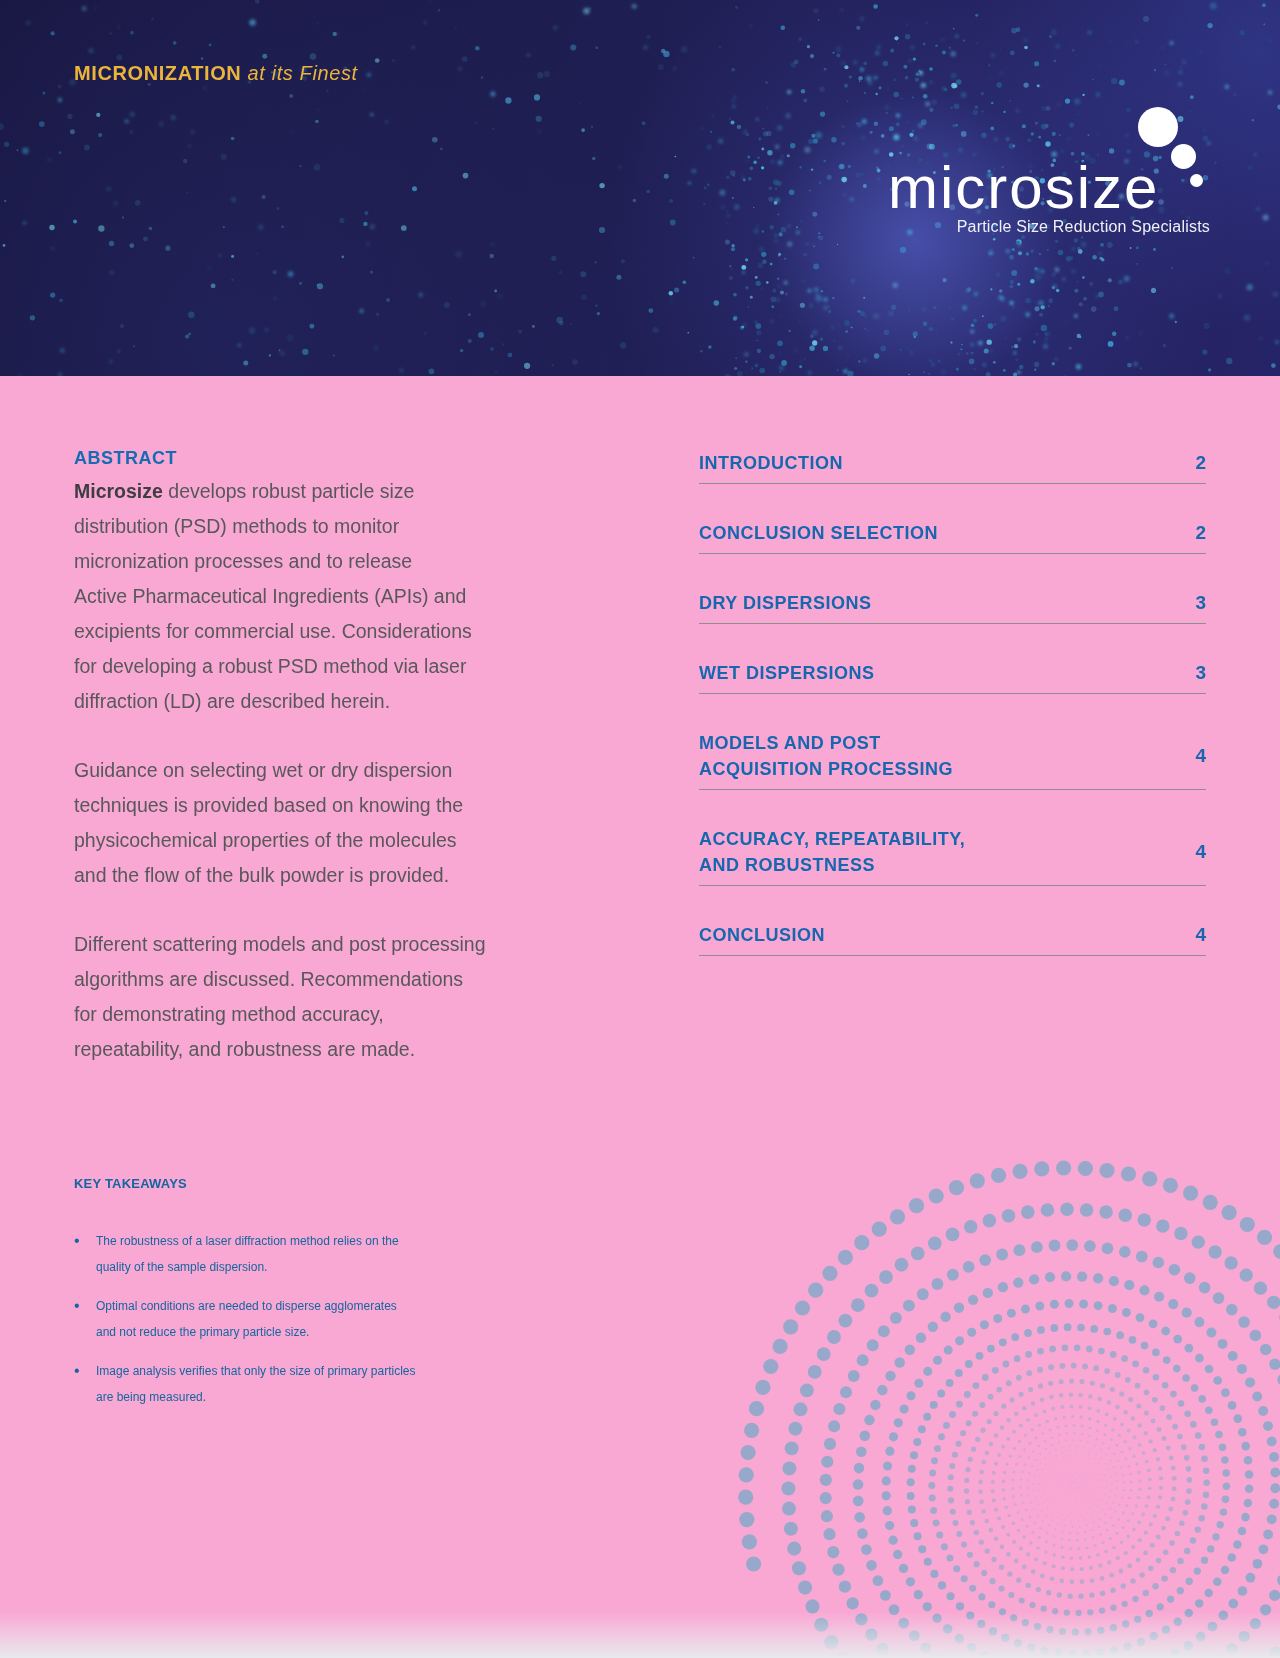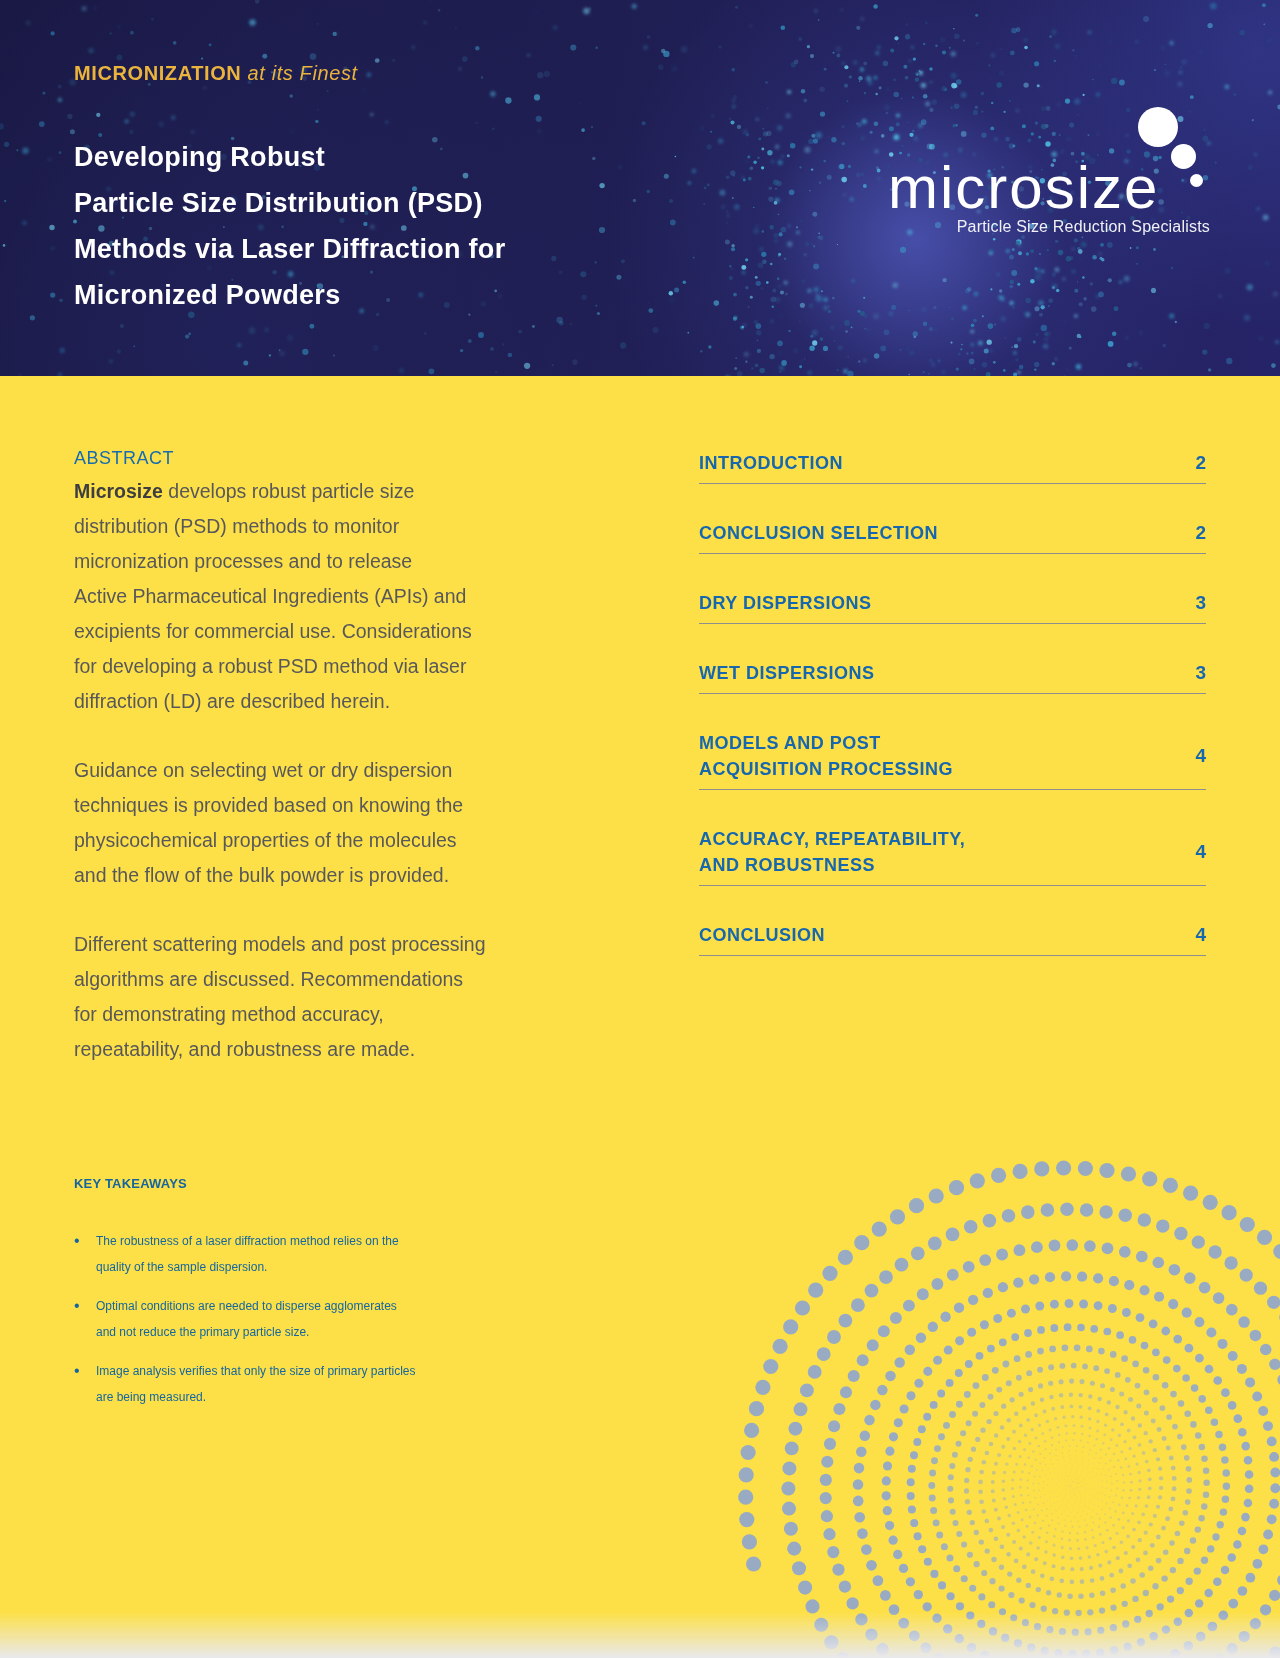--- a/index.html
+++ b/index.html
@@ -1,21 +1,21 @@
 <!DOCTYPE html>
 <html><head>
 <meta charset="utf-8">
 <style>
   * { margin:0; padding:0; box-sizing:border-box; }
   html,body { background:#fff; }
   body {
     width:1280px; height:1658px; position:relative; overflow:hidden;
     font-family:"Liberation Sans", sans-serif;
   }
-  .page { position:absolute; inset:0; overflow:hidden; background:#fde047; }
+  .page { position:absolute; inset:0; overflow:hidden; background:#f9a8d4; }
 
   
   .hero {
     position:absolute; left:0; top:0; width:1280px; height:376px; overflow:hidden;
     background:
       radial-gradient(circle 150px at 915px 240px, rgba(95,108,212,.50), rgba(95,108,212,0) 100%),
       radial-gradient(circle 310px at 918px 238px, rgba(64,72,170,.38), rgba(64,72,170,0) 100%),
       radial-gradient(circle 280px at 1255px 50px, rgba(66,84,188,.34), rgba(66,84,188,0) 100%),
       radial-gradient(circle 430px at 230px 340px, rgba(36,38,100,.55), rgba(36,38,100,0) 100%),
       linear-gradient(102deg, #191843 0%, #1F1E52 45%, #262468 100%);
@@ -40,21 +40,21 @@
   .logo-dot.d1 { left:250px; top:11px;  width:40px; height:40px; }
   .logo-dot.d2 { left:283px; top:48px;  width:25px; height:25px; }
   .logo-dot.d3 { left:302px; top:78px;  width:13px; height:13px; }
   .logo-tagline {
     position:absolute; left:0; top:122px; width:322px; text-align:right;
     font-size:16px; color:rgba(255,255,255,.93); letter-spacing:.2px;
   }
 
   
   .abstract-heading {
-    position:absolute; left:74px; top:448px; font-size:18px; font-weight:400;
+    position:absolute; left:74px; top:448px; font-size:18px; font-weight:700;
     color:#166CB0; letter-spacing:.5px;
   }
   .abstract-paragraphs { position:absolute; left:74px; top:474px; width:510px; }
   .abs-p { font-size:19.5px; line-height:35px; color:#58585A; margin-bottom:34px; }
   .abs-p strong { color:#3E3E40; font-weight:700; }
 
   
   .toc { position:absolute; left:699px; top:450px; width:507px; }
   .toc-item { margin-bottom:36px; }
   .toc-row { display:flex; justify-content:space-between; align-items:center; }
@@ -1208,26 +1208,20 @@
           <circle cx="899.0" cy="445.5" r="1.07" fill="#255F8C" fill-opacity="0.63"></circle>
           <circle cx="1102.8" cy="259.8" r="1.68" fill="#4FC3E8" fill-opacity="0.67"></circle>
         </g>
       </svg>
 
     <div class="eyebrow">
       <span class="eb-b">MICRONIZATION</span>
       <span class="eb-i">at its Finest</span>
     </div>
 
-    <h1 class="hero-title">
-      <div>Developing Robust</div>
-      <div>Particle Size Distribution (PSD)</div>
-      <div>Methods via Laser Diffraction for</div>
-      <div>Micronized Powders</div>
-    </h1>
 
     <div class="logo-block">
       <div class="logo-word">microsize</div>
       <span class="logo-dot d1"></span>
       <span class="logo-dot d2"></span>
       <span class="logo-dot d3"></span>
       <div class="logo-tagline">Particle Size Reduction Specialists</div>
     </div>
   </header>
 

